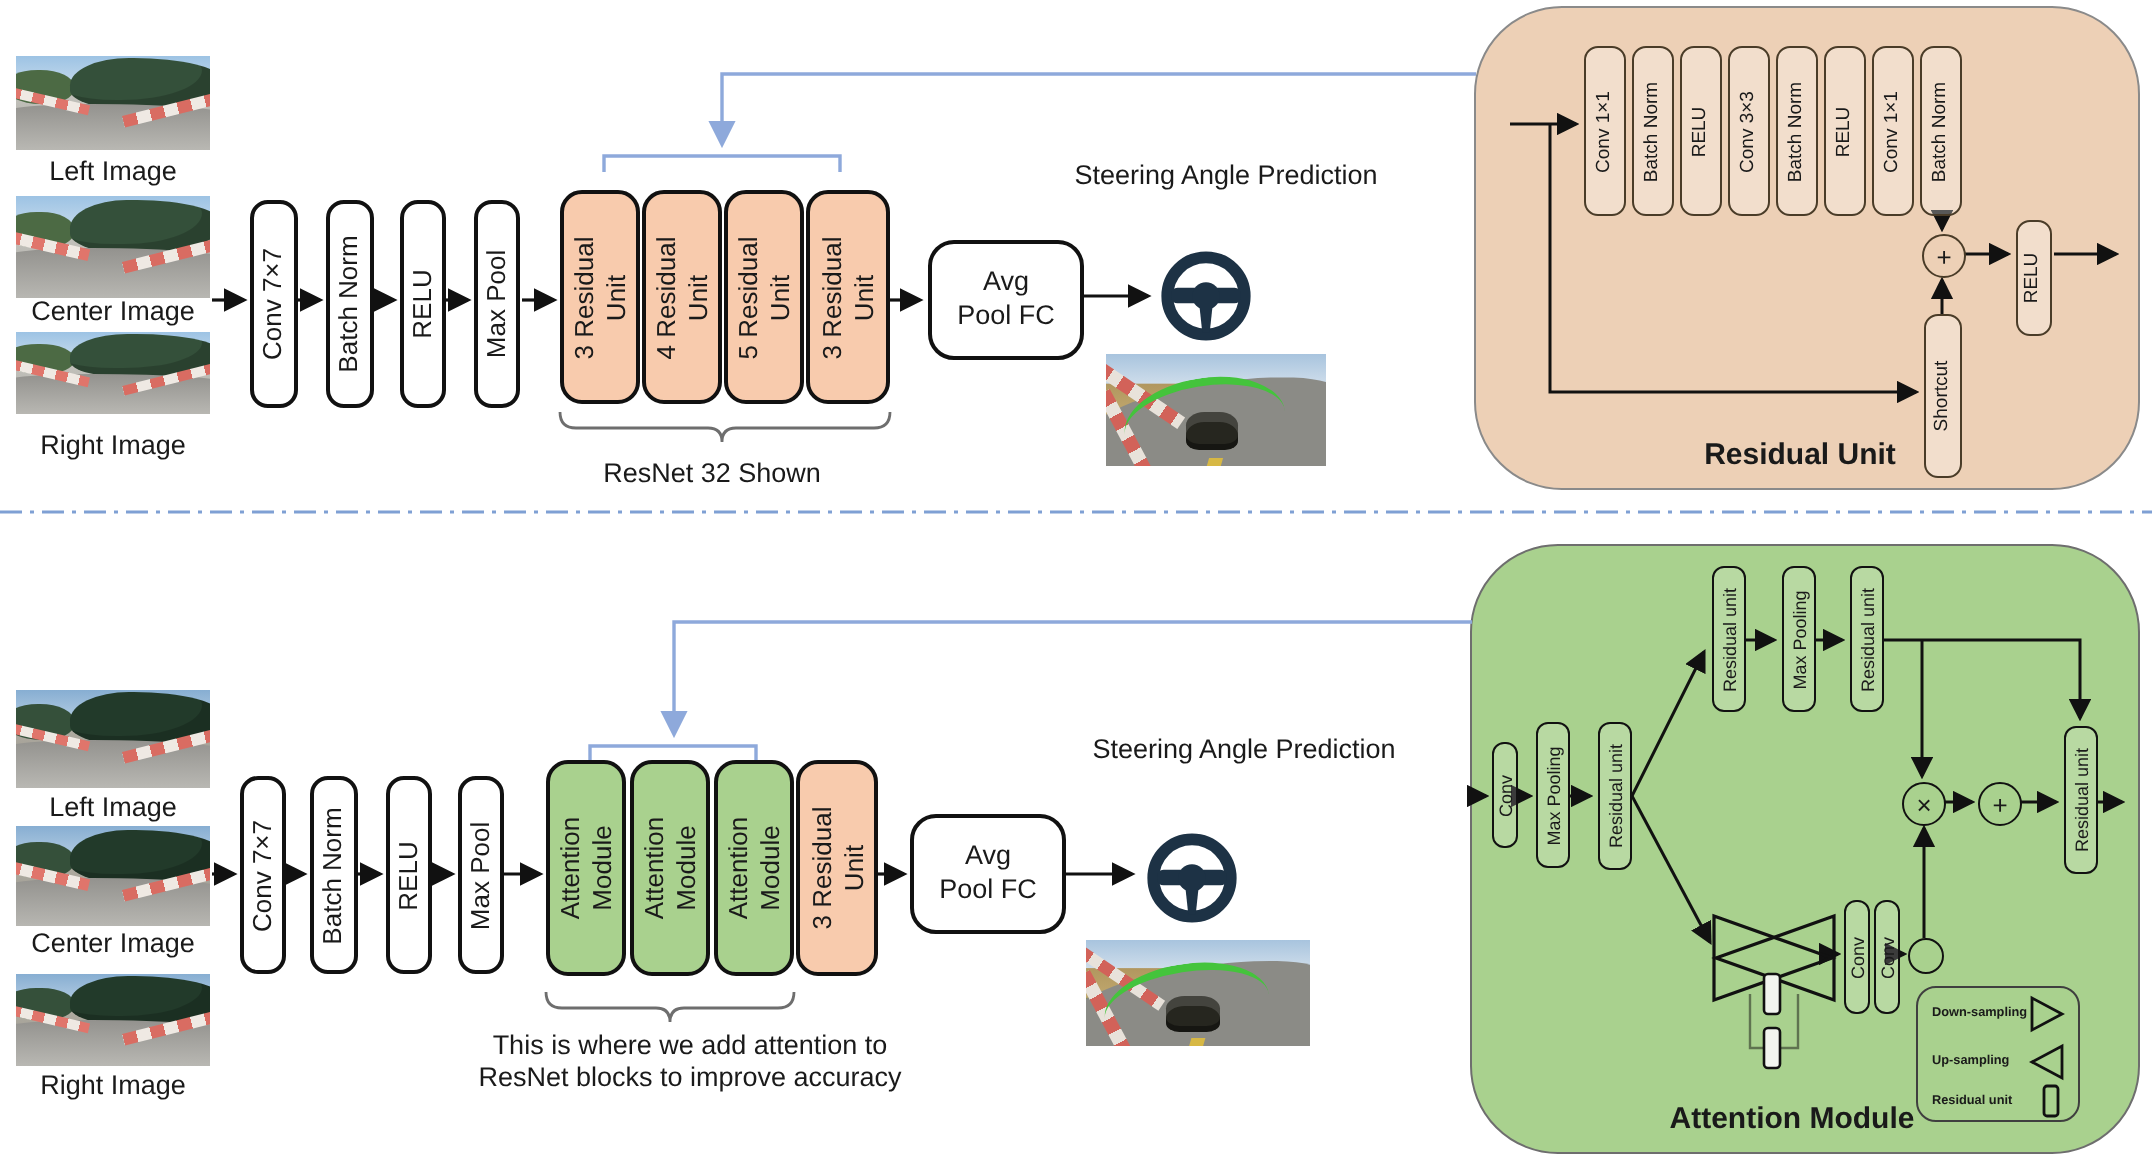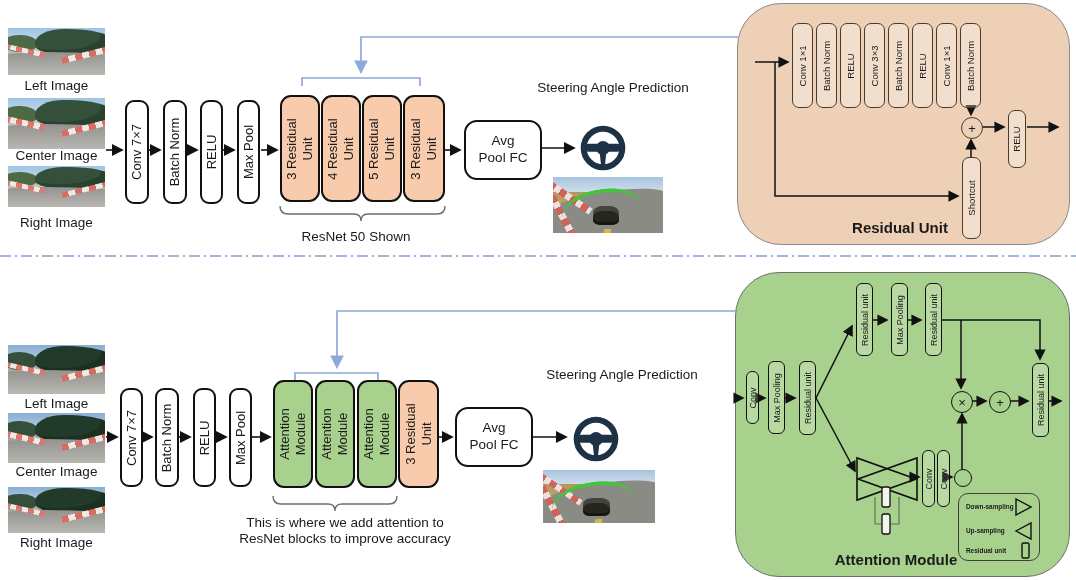--- a/index.html
+++ b/index.html
@@ -215,21 +215,21 @@
   <div class="blk stage-o" style="left:321px;top:95px;width:40px;height:107px">
     <span class="v wrap">4 Residual Unit</span>
     </div>
   <div class="blk stage-o" style="left:362px;top:95px;width:40px;height:107px">
     <span class="v wrap">5 Residual Unit</span>
     </div>
   <div class="blk stage-o" style="left:403px;top:95px;width:42px;height:107px">
     <span class="v wrap">3 Residual Unit</span>
     </div>
 
-  <div class="lbl" style="left:276px;top:229px;width:160px">ResNet 50 Shown</div>
+  <div class="lbl" style="left:276px;top:229px;width:160px">ResNet 32 Shown</div>
 
   <div class="roundbox" style="left:464px;top:120px;width:74px;height:56px">Avg
 Pool FC</div>
 
   <div class="lbl" style="left:513px;top:80px;width:200px">Steering Angle Prediction</div>
 
   <svg class="wheel" style="left:580px;top:125px" width="46" height="46" viewBox="0 0 50 50">
     <circle cx="25" cy="25" r="21" fill="none" stroke="#1d3245" stroke-width="6.5"></circle>
     <rect x="6" y="20.5" width="38" height="8.5" rx="3.5" fill="#1d3245"></rect>
     <circle cx="25" cy="25" r="7.5" fill="#1d3245"></circle>

